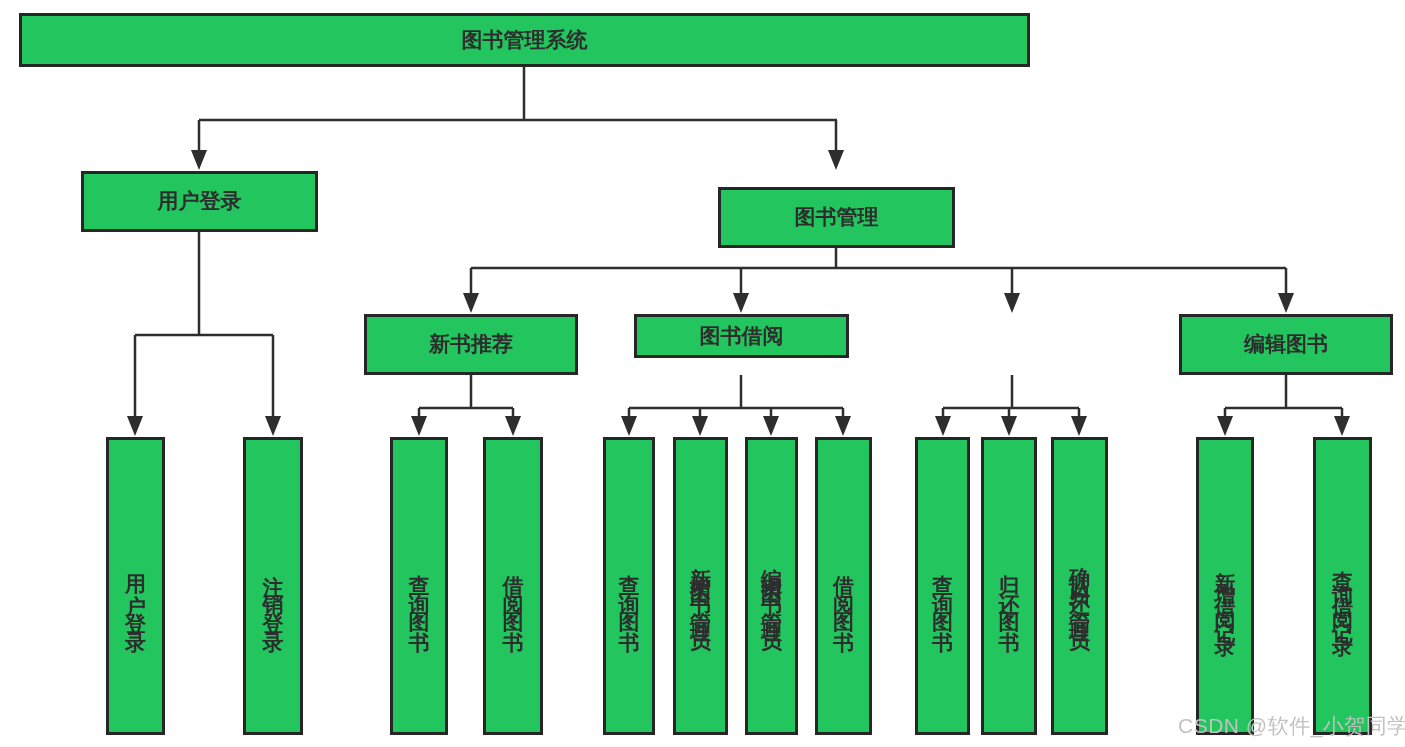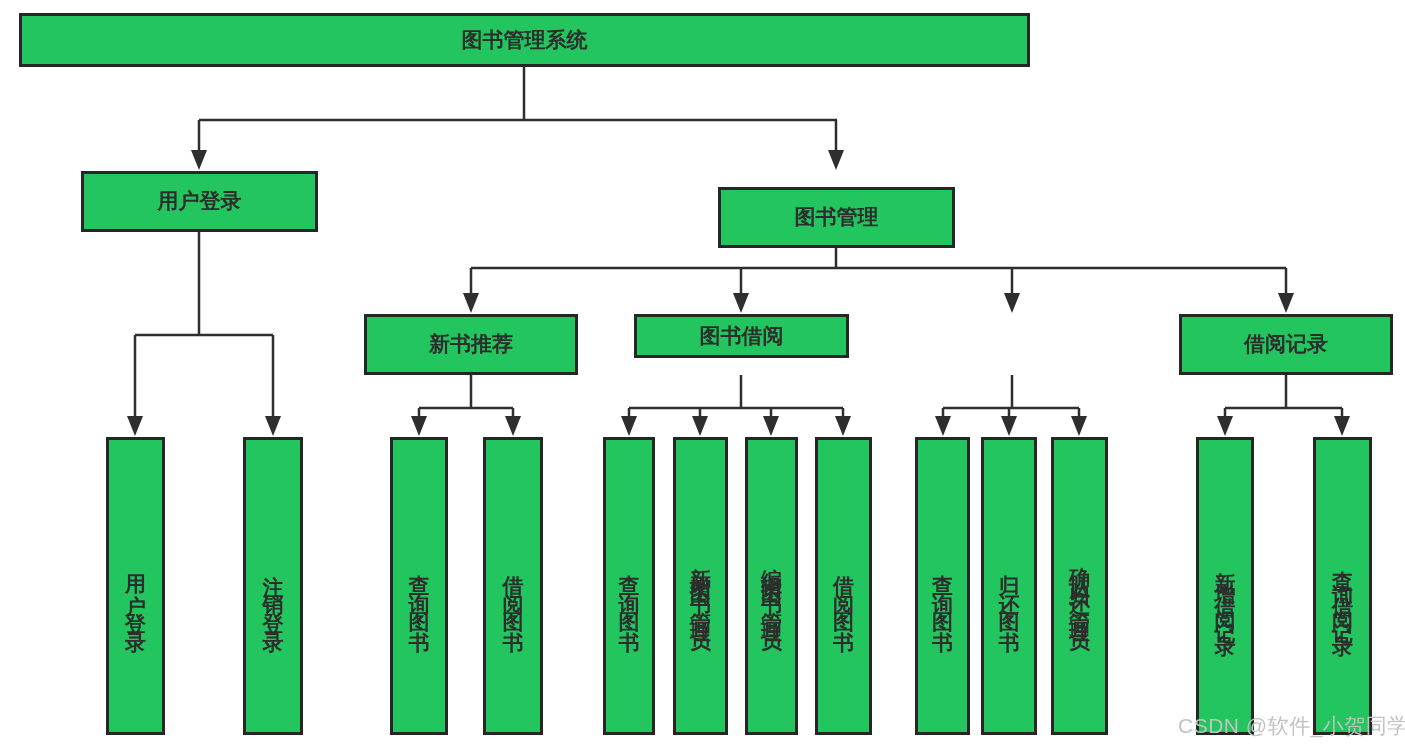--- a/index.html
+++ b/index.html
@@ -59,21 +59,21 @@
     </g>
   </svg>
 
   <div class="node" style="left:19px;top:13px;width:1011px;height:54px;">图书管理系统</div>
 
   <div class="node" style="left:81px;top:171px;width:237px;height:61px;">用户登录</div>
   <div class="node" style="left:718px;top:187px;width:237px;height:61px;">图书管理</div>
 
   <div class="node" style="left:364px;top:314px;width:214px;height:61px;">新书推荐</div>
   <div class="node" style="left:634px;top:314px;width:215px;height:44px;">图书借阅</div>
-  <div class="node" style="left:1179px;top:314px;width:214px;height:61px;">借阅记录</div>
+  <div class="node" style="left:1179px;top:314px;width:214px;height:61px;">编辑图书</div>
 
   <div class="node v sp19" style="left:106px;top:437px;width:59px;height:298px;">用户登录</div>
   <div class="node v sp19" style="left:243px;top:437px;width:60px;height:298px;">注销登录</div>
 
   <div class="node v sp19" style="left:390px;top:437px;width:58px;height:298px;">查询图书</div>
   <div class="node v sp19" style="left:483px;top:437px;width:60px;height:298px;">借阅图书</div>
 
   <div class="node v sp19" style="left:603px;top:437px;width:52px;height:298px;">查询图书</div>
   <div class="node v sp9" style="left:673px;top:437px;width:55px;height:298px;">新增图书（管理员）</div>
   <div class="node v sp9" style="left:745px;top:437px;width:53px;height:298px;">编辑图书（管理员）</div>

